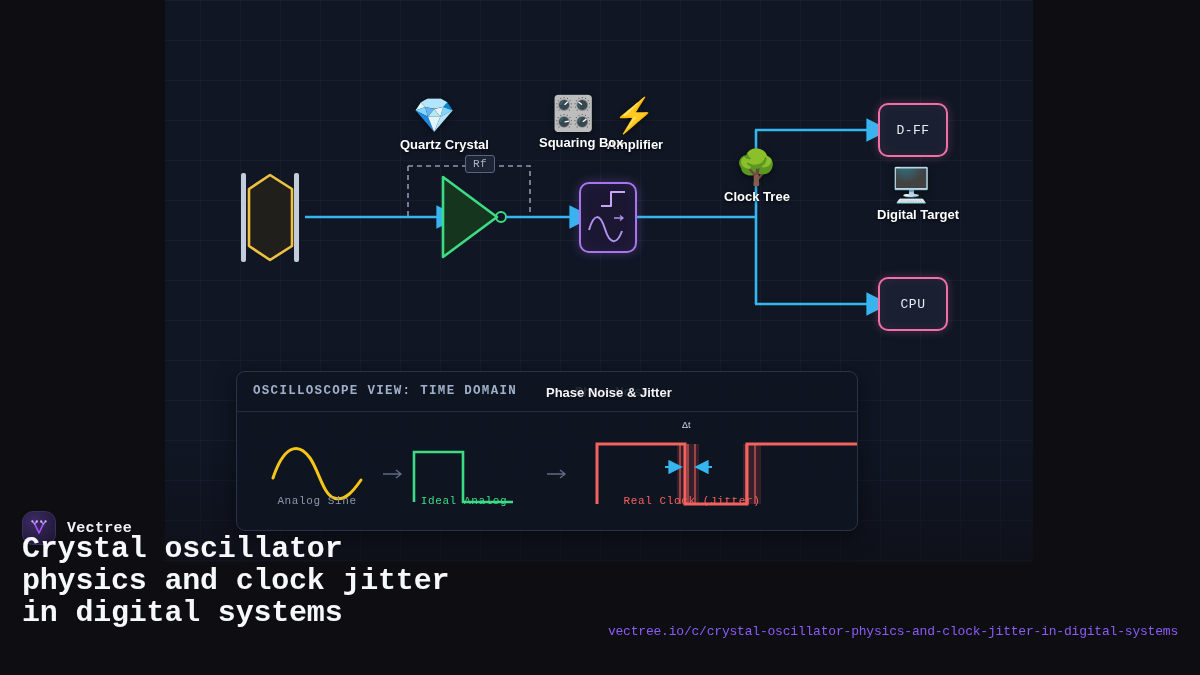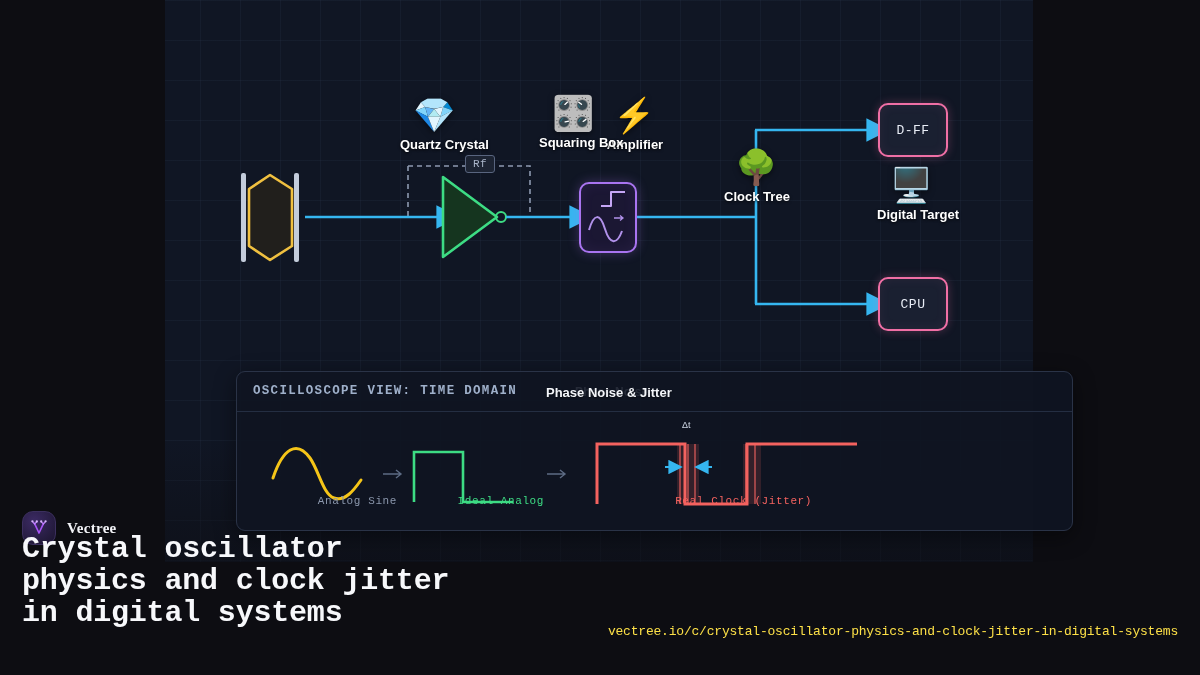--- a/index.html
+++ b/index.html
@@ -56,21 +56,21 @@
 
   
   .rf-chip{
     position:absolute; border:1px solid #59657f; background:#1d2433; color:#aab5c9;
     font-family:"Liberation Mono", monospace; font-size:11px;
     padding:2px 7px; border-radius:3px; letter-spacing:.5px;
   }
 
   
   #scope {
-    position:absolute; left:236px; top:371px; width:837px; height:160px;
+    position:absolute; left:236px; top:371px; width:622px; height:160px;
     border:1px solid #2a3347; border-radius:9px;
     background: rgba(15,20,33,.93);
     box-shadow: 0 6px 22px rgba(0,0,0,.45);
     overflow:hidden;
   }
   #scope-head {
     position:relative; height:40px; border-bottom:1px solid #242e42;
     display:flex; align-items:center;
   }
   .scope-title{
@@ -83,40 +83,40 @@
     font-family:"Liberation Sans", sans-serif; font-size:12px; font-weight:bold;
     color:rgba(190,200,220,.13); letter-spacing:.2px; white-space:nowrap;
   }
   .scope-sub{
     position:absolute; left:309px; top:13px;
     font-family:"Liberation Sans", sans-serif; font-size:13px; font-weight:bold;
     color:#f3f5f9; white-space:nowrap; text-shadow:0 1px 2px rgba(0,0,0,.6);
   }
   .wave-cap{
     position:absolute; font-family:"Liberation Mono", monospace; font-size:11px;
-    letter-spacing:.6px; white-space:nowrap; text-align:right;
+    letter-spacing:.6px; white-space:nowrap; text-align:center;
   }
 
   
   #brand { position:absolute; left:22px; top:511px; display:flex; align-items:center; gap:11px; }
   #brand-logo{
     width:34px;height:34px;border-radius:11px;
     background: radial-gradient(circle at 35% 28%, #3b2a63 0%, #241b3d 70%, #1b1530 100%);
     border:1px solid #3b2f5e; display:flex;align-items:center;justify-content:center;
   }
-  #brand-name{ color:#f2f3f7; font-family:Liberation Serif, serif; font-size:15px; font-weight:bold; letter-spacing:.3px;}
+  #brand-name{ color:#f2f3f7; font-family:Liberation Mono, monospace; font-size:15px; font-weight:bold; letter-spacing:.3px;}
   #headline{
     position:absolute; left:22px; top:533px; width:720px;
     color:#f7f8fb; font-family:"Liberation Mono", monospace;
     font-size:30px; line-height:32px; font-weight:bold; letter-spacing:-0.2px;
     white-space:pre-line;
   }
   #url{
     position:absolute; right:22px; top:624px;
-    color:#fde047; font-family:"Liberation Mono", monospace; font-size:13px; letter-spacing:-0.2px;
+    color:#8b5cf6; font-family:"Liberation Mono", monospace; font-size:13px; letter-spacing:-0.2px;
   }
 </style>
 </head>
 <body>
 
 <div id="root">
 
   <div id="canvas">
 
     <svg id="wires" viewBox="0 0 868 562">

